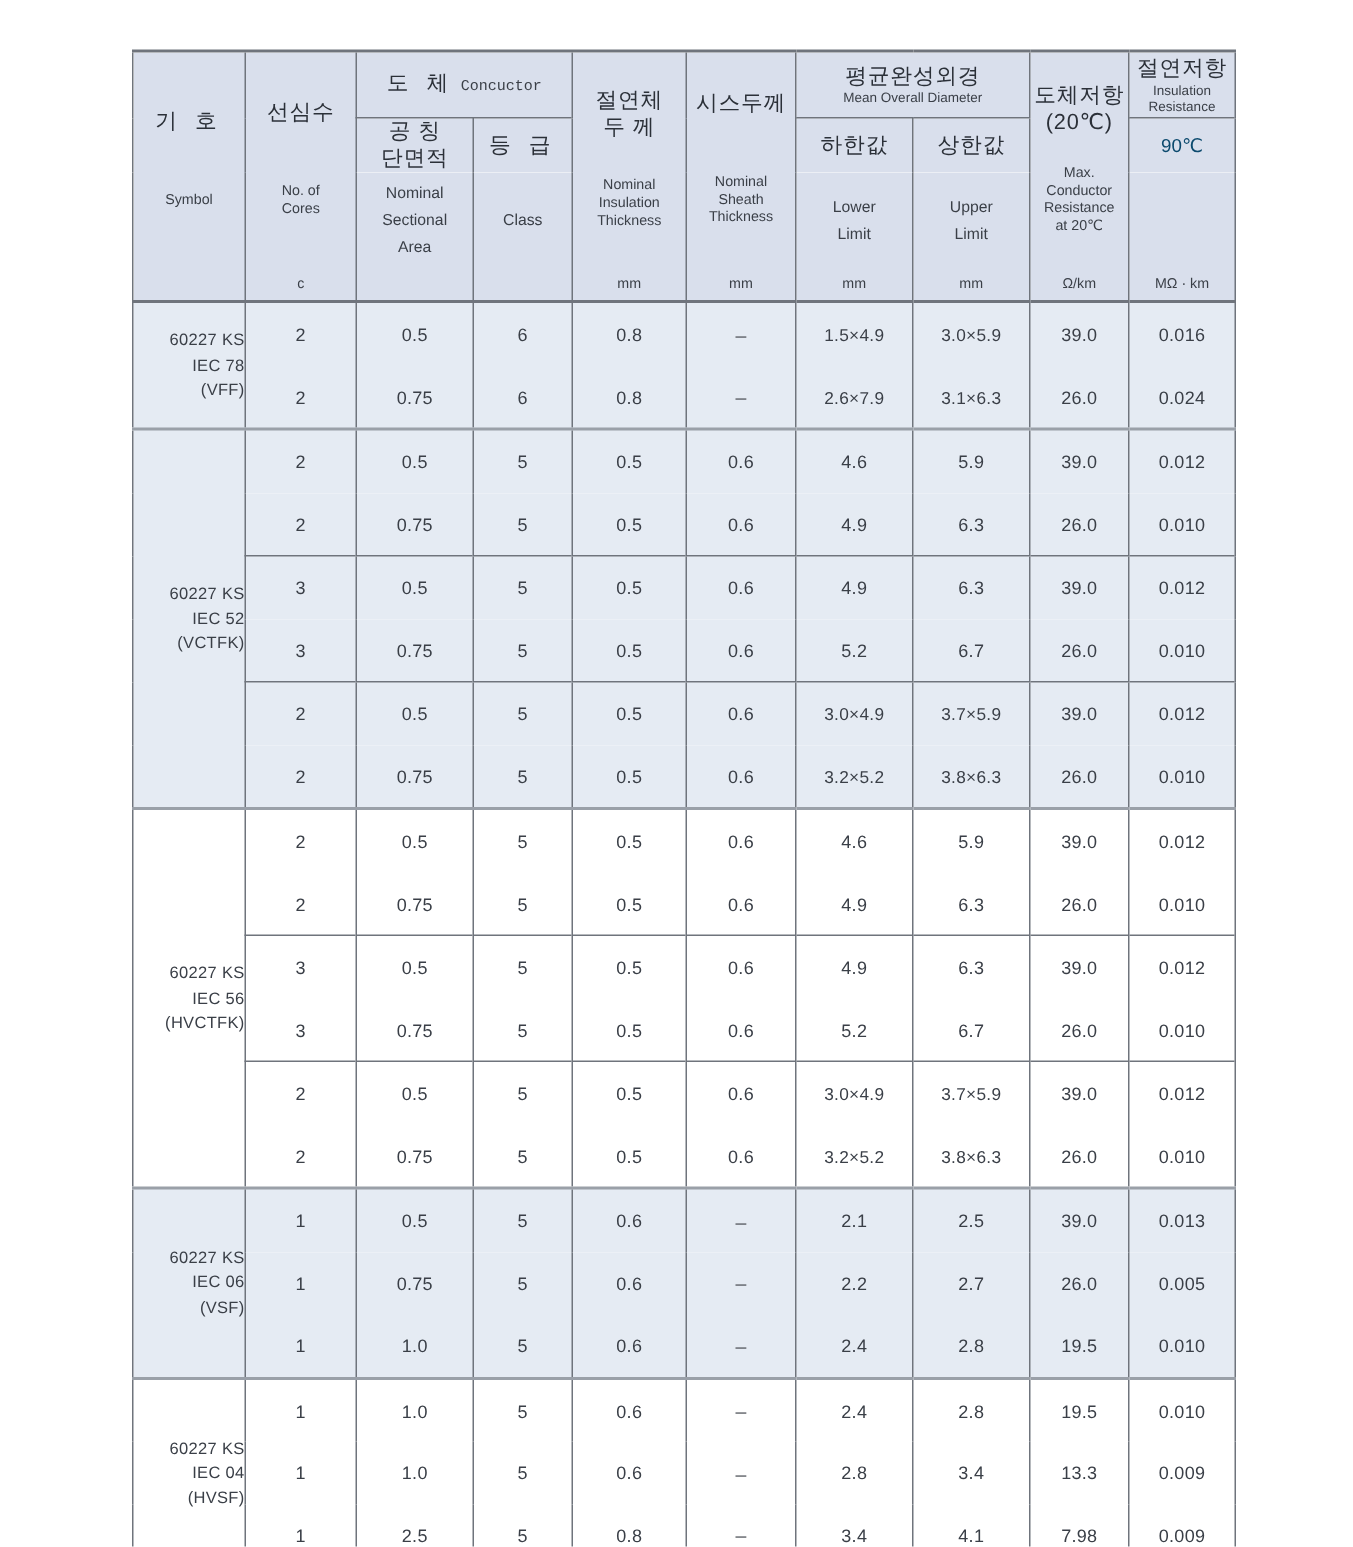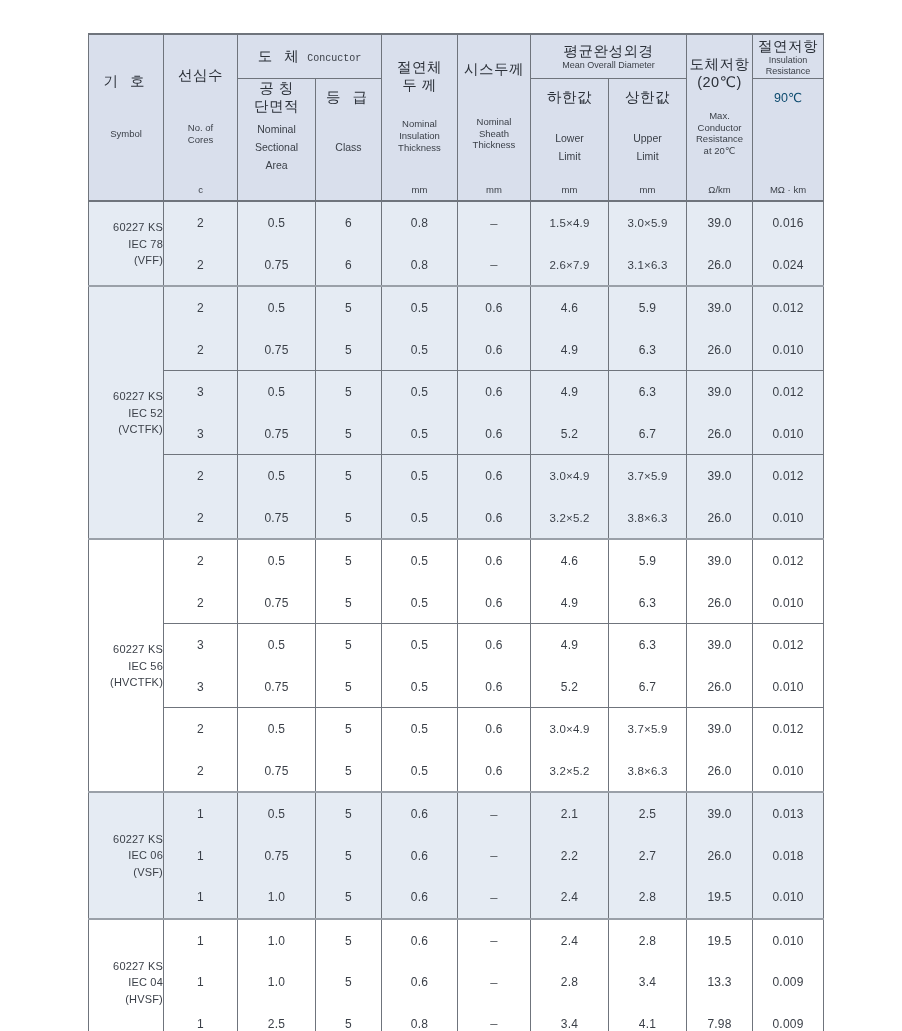--- a/index.html
+++ b/index.html
@@ -454,21 +454,21 @@
         </tr>
         <tr class="shaded">
           <td>1</td>
           <td>0.75</td>
           <td>5</td>
           <td>0.6</td>
           <td><span class="dash">–</span></td>
           <td>2.2</td>
           <td>2.7</td>
           <td>26.0</td>
-          <td>0.018</td>
+          <td>0.005</td>
         </tr>
         <tr class="shaded">
           <td>1</td>
           <td>1.0</td>
           <td>5</td>
           <td>0.6</td>
           <td><span class="dash">–</span></td>
           <td>2.4</td>
           <td>2.8</td>
           <td>19.5</td>

